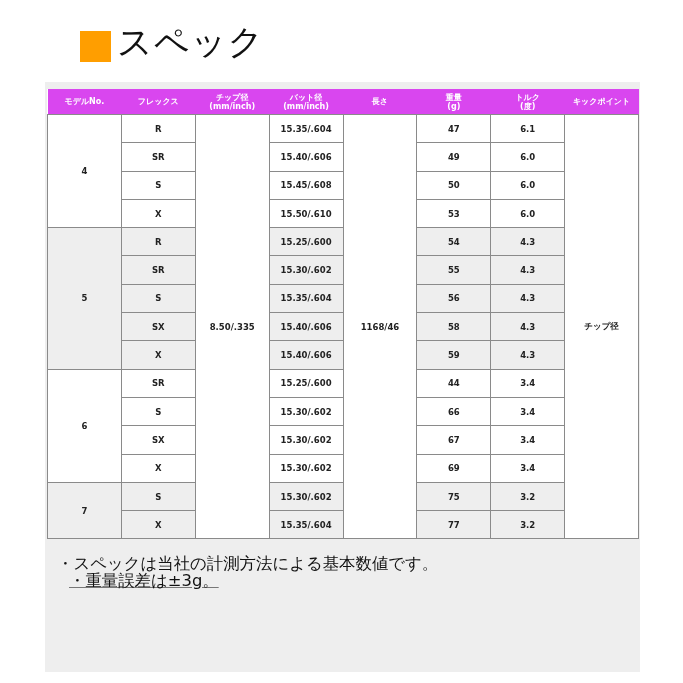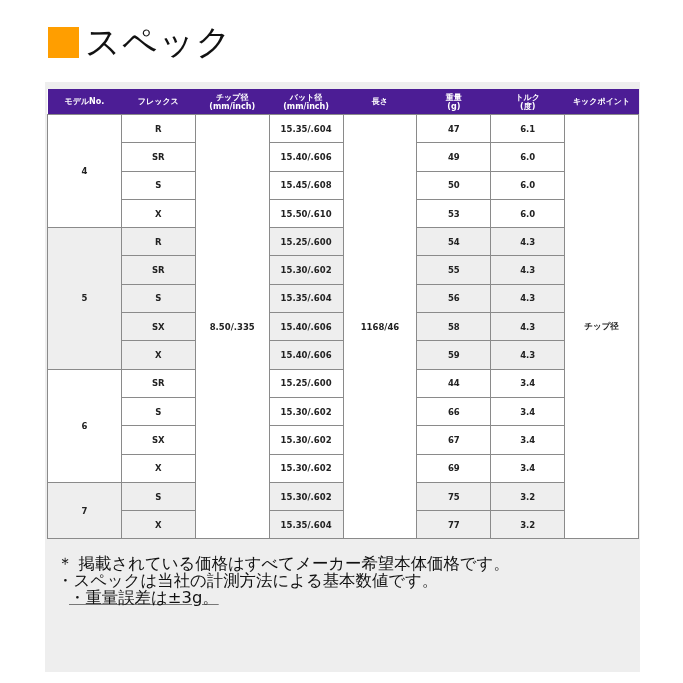--- a/index.html
+++ b/index.html
@@ -1,33 +1,33 @@
 <!DOCTYPE html>
 <html><head>
 <meta charset="utf-8">
 <style>
   html, body { margin: 0; padding: 0; }
   body {
     width: 683px; height: 683px; background: #ffffff; position: relative; overflow: hidden;
     font-family: "DejaVu Sans", "Liberation Sans", sans-serif; color: #111;
   }
-  .title-wrap { position: absolute; left: 48px; top: 22px; height: 40px; display: flex; align-items: center; }
+  .title-wrap { position: absolute; left: 80px; top: 22px; height: 40px; display: flex; align-items: flex-end; }
   .title-mark { width: 31px; height: 31px; background: #ff9e00; margin-right: 6px; }
   .title-text { font-size: 35px; line-height: 40px; color: #111; letter-spacing: 1px; }
 
   .wrapper { position: absolute; left: 45px; top: 82px; width: 595px; height: 590px; background: #eeeeee; }
 
   table.spec {
     position: absolute; left: 47px; top: 89px; width: 591px;
     border-collapse: collapse; table-layout: fixed; background: #fff;
     font-size: 8.5px; font-weight: bold; text-align: center;
   }
   table.spec col { width: 73.875px; }
   table.spec th {
-    background: #4c1d95; color: #fff; height: 25px; padding: 0; line-height: 9px;
+    background: #d946ef; color: #fff; height: 25px; padding: 0; line-height: 9px;
     font-size: 8px; border: none;
   }
   table.spec td {
     height: 27.3px; padding: 0; border: 1px solid #8a8a8a; color: #222;
   }
   table.spec tr.alt td.shade { background: #eeeeee; }
   table.spec td.white { background: #fff; }
 
   .notes {
     position: absolute; left: 57px; top: 555px; font-size: 16.4px; line-height: 17px; color: #111;
@@ -168,16 +168,15 @@
     <tr class="alt">
       <td class="shade">X</td>
       <td class="shade">15.35/.604</td>
       <td class="shade">77</td>
       <td class="shade">3.2</td>
     </tr>
   </tbody>
 </table>
 
 <div class="notes">
-  <div>＊ 掲載されている価格はすべてメーカー希望本体価格です。</div>
   <div>・スペックは当社の計測方法による基本数値です。</div>
   <div class="note-underline">・重量誤差は±3g。</div>
 </div>
 
 </body></html>

